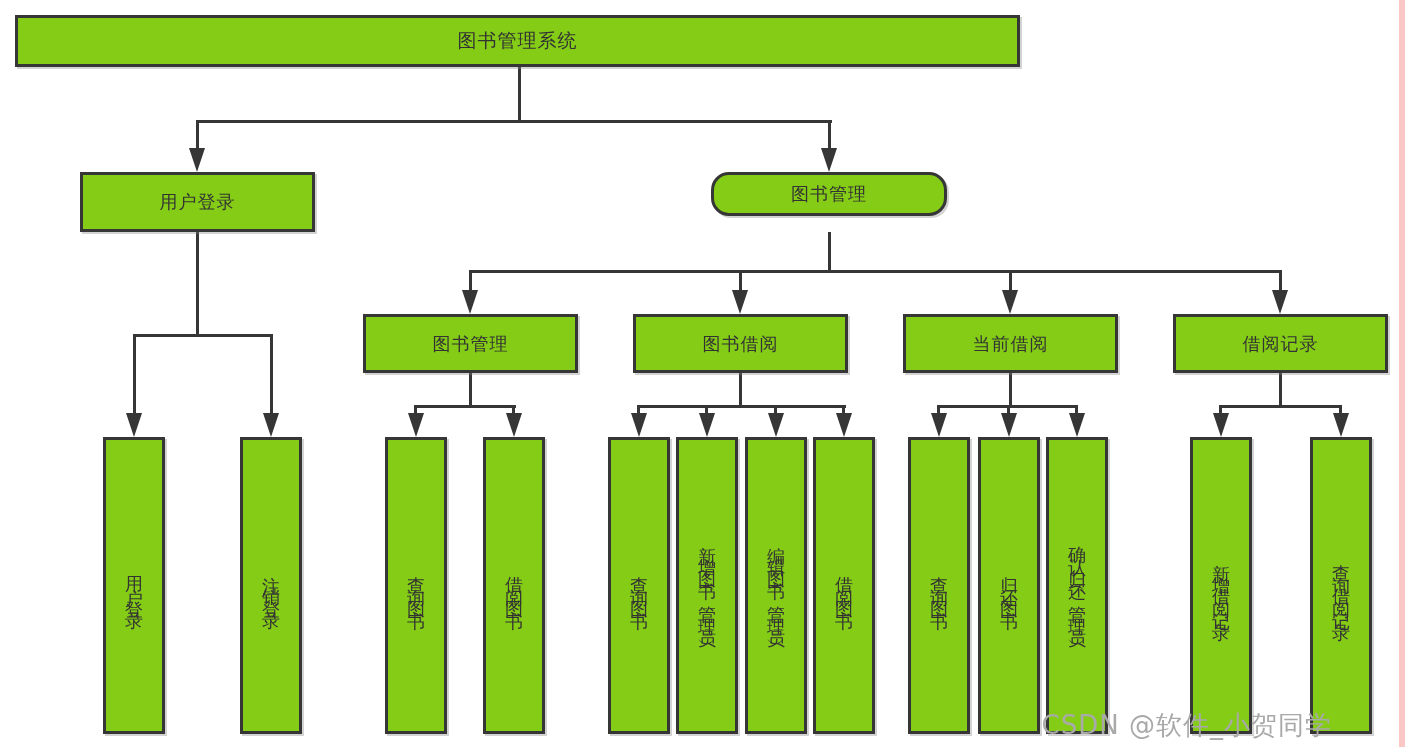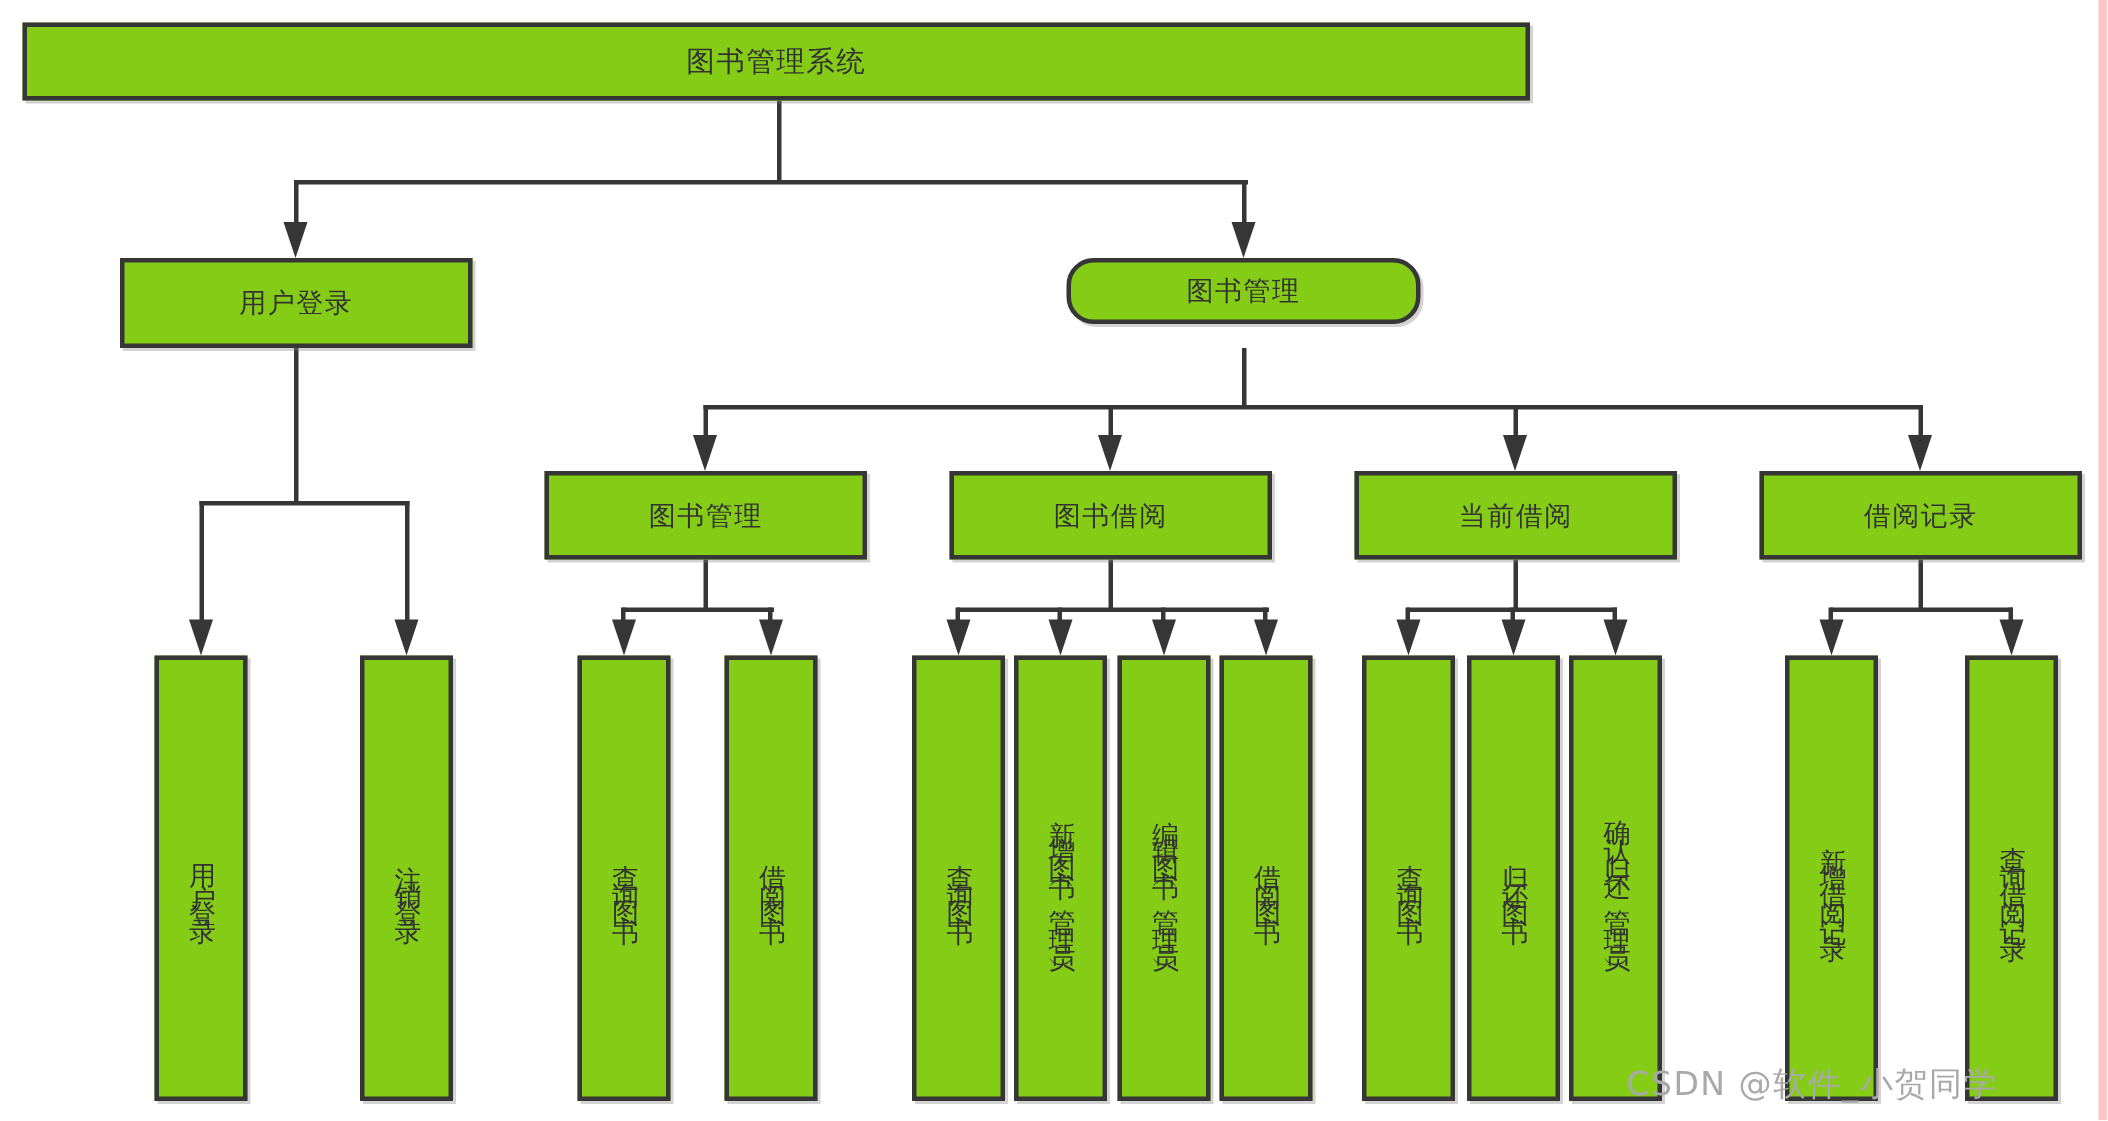--- a/index.html
+++ b/index.html
@@ -38,21 +38,21 @@
   .ar{
     position:absolute;width:0;height:0;
     border-left:8px solid transparent;
     border-right:8px solid transparent;
     border-top:24px solid var(--line);
     z-index:1;
   }
   .watermark{
     position:absolute;
     top:708px;right:73px;
-    font-size:22px;
+    font-size:26px;
     color:var(--watermark);
     letter-spacing:1px;
     z-index:5;
     white-space:nowrap;
   }
   .edge-strip{
     position:absolute;top:0;right:0;width:6px;height:747px;
     background:var(--strip);
     z-index:6;
   }

